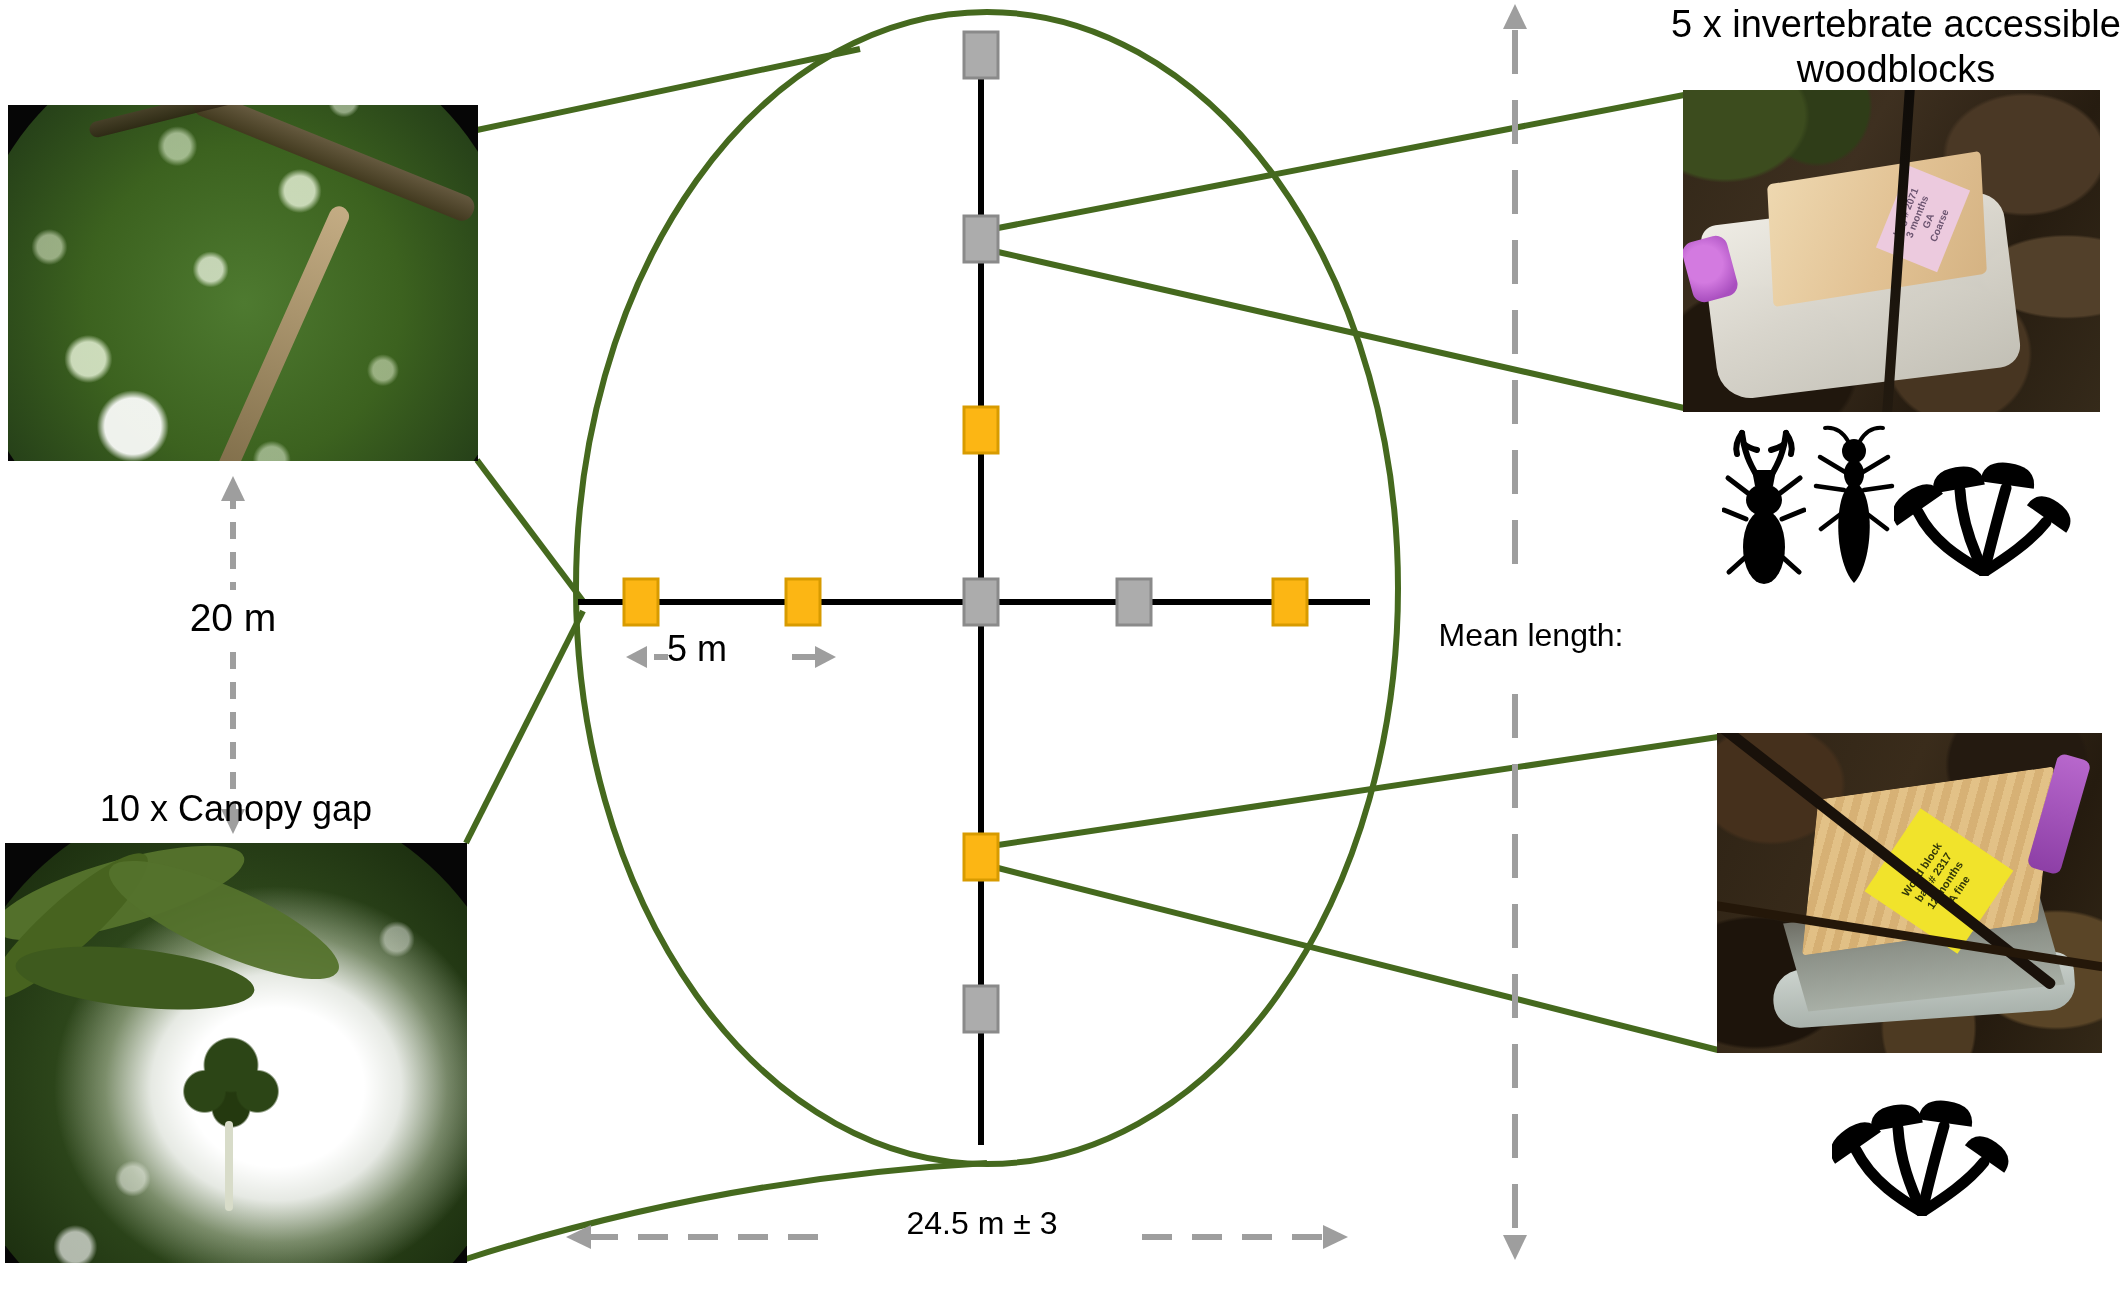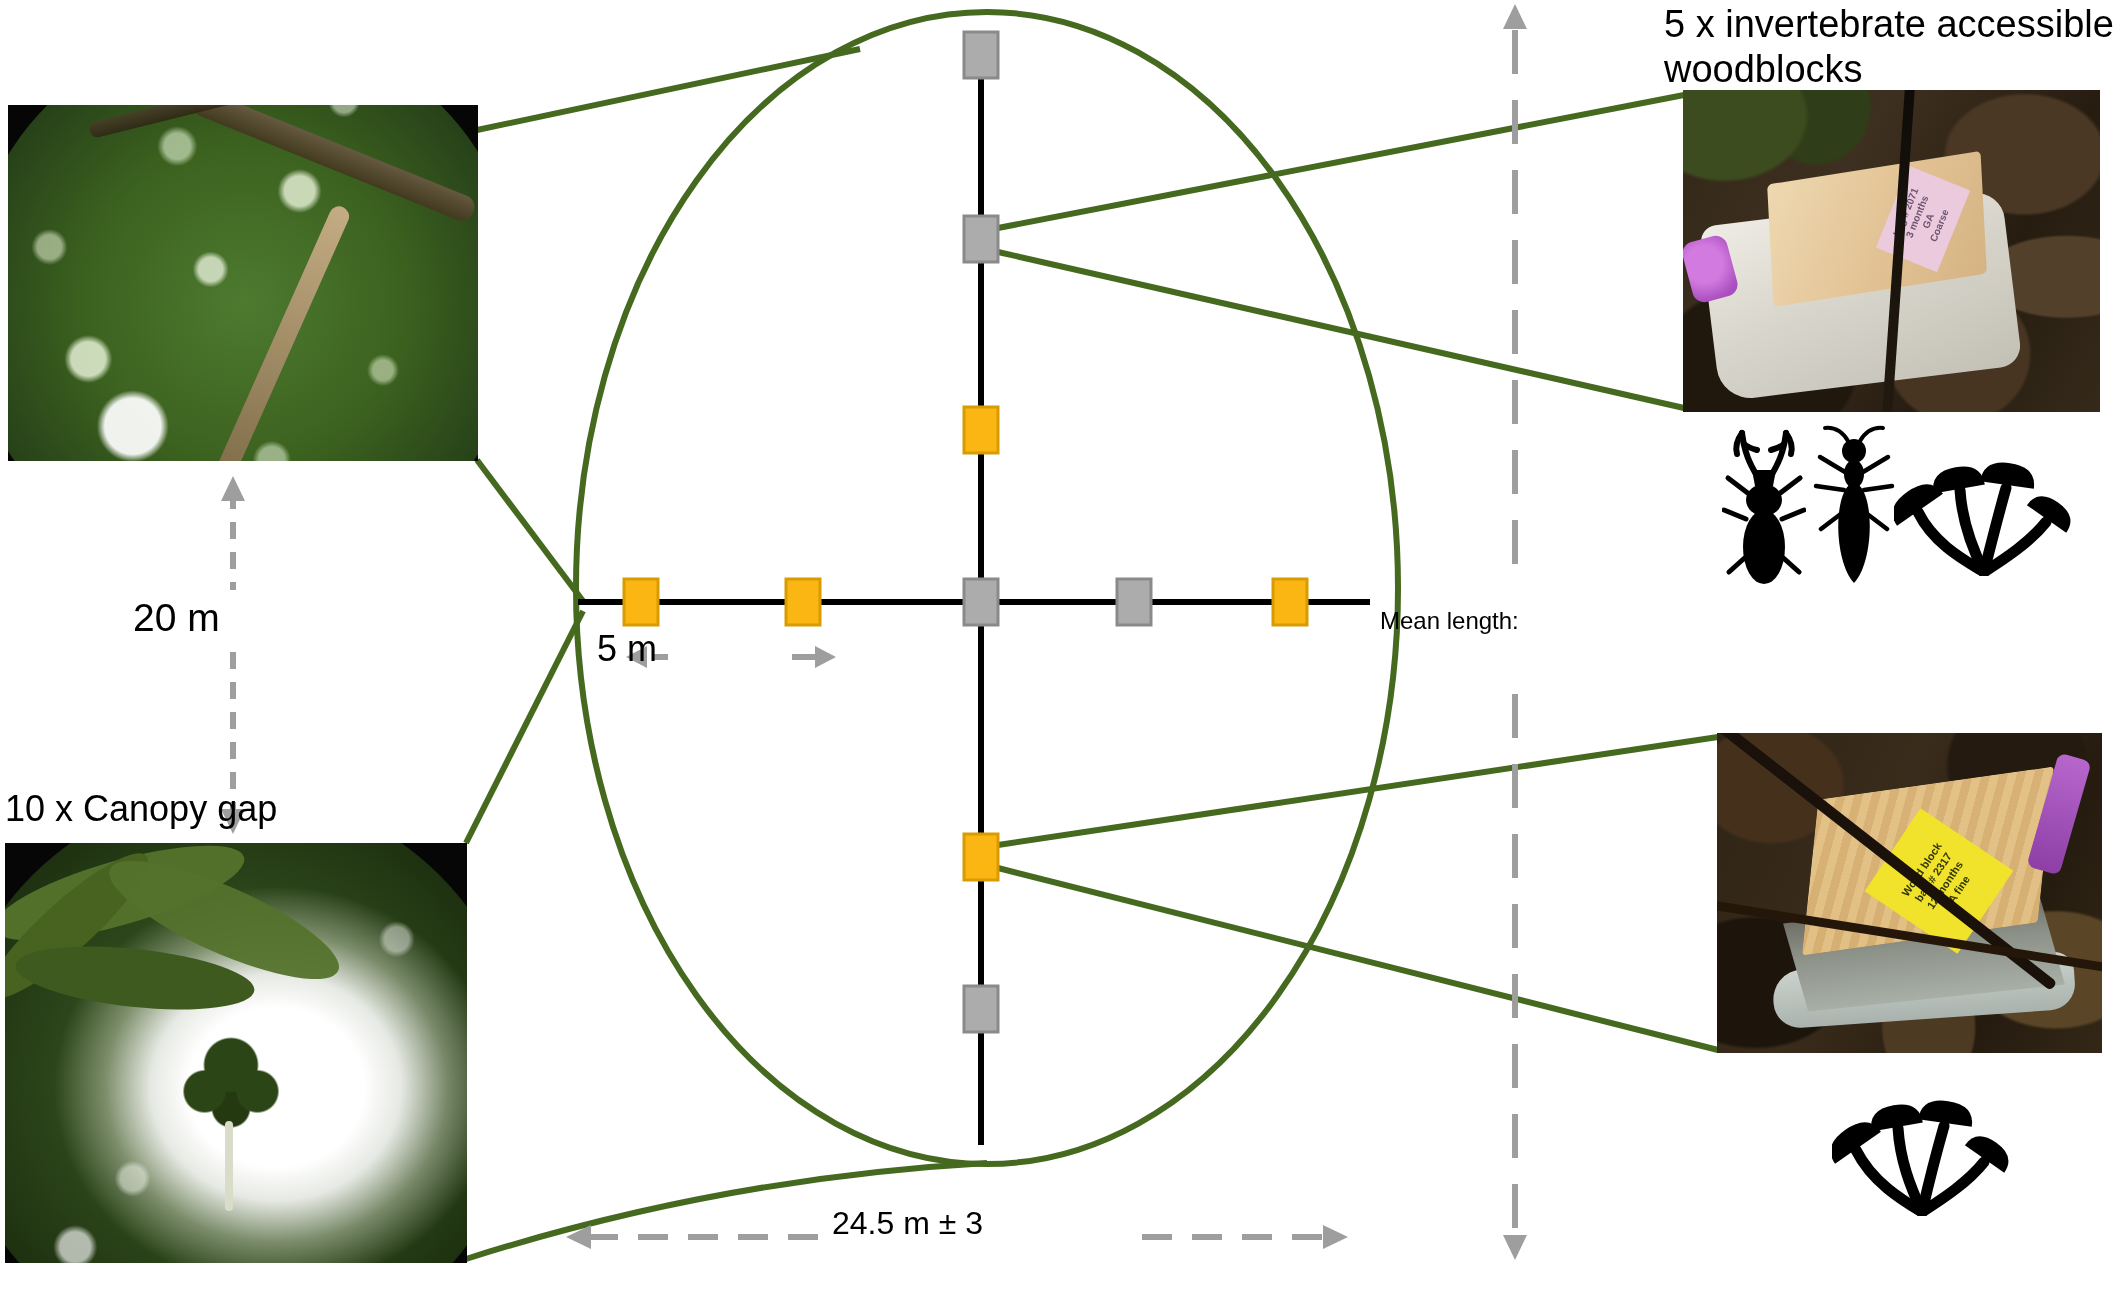--- a/index.html
+++ b/index.html
@@ -2,21 +2,21 @@
 <html style="--green: #45691e; --orange-fill: #FCB614; --orange-stroke: #D89B00; --grey-fill: #ACACAC; --grey-stroke: #8A8A8A; --dash-grey: #9E9E9E;"><head>
 <meta charset="utf-8">
 <style>
   :root{
     --green:#45691e; --orange-fill:#FCB614; --orange-stroke:#D89B00;
     --grey-fill:#ACACAC; --grey-stroke:#8A8A8A; --dash-grey:#9E9E9E; --ink:#000;
   }
   html,body{margin:0;padding:0;background:#fff;}
   #fig{position:relative;width:2128px;height:1296px;background:#fff;overflow:hidden;
        font-family:"Liberation Sans", sans-serif;color:var(--ink);}
-  .txt{position:absolute;line-height:1.15;white-space:nowrap;}
+  .txt{position:absolute;text-align:center;line-height:1.15;white-space:nowrap;}
   .photo{position:absolute;overflow:hidden;}
   .abs{position:absolute;}
   
   .p1{left:8px;top:105px;width:470px;height:356px;background:#060606;}
   .p1 .eye{position:absolute;left:-42px;top:-82px;width:556px;height:560px;border-radius:50%;overflow:hidden;
     background:
       radial-gradient(circle at 30% 72%, rgba(255,255,255,.92) 0 28px, rgba(255,255,255,0) 36px),
       radial-gradient(circle at 22% 60%, rgba(240,250,225,.8) 0 17px, transparent 24px),
       radial-gradient(circle at 60% 30%, rgba(235,245,220,.8) 0 15px, transparent 22px),
       radial-gradient(circle at 44% 44%, rgba(250,255,240,.7) 0 12px, transparent 18px),
@@ -214,21 +214,21 @@
     <div class="pur abs"></div>
   </div>
 
 
   <div class="txt" style="left:5px;top:788px;width:462px;font-size:36px">10 x Canopy gap</div>
 
   <div class="txt" style="left:133px;top:596px;width:200px;font-size:39px">20 m</div>
 
   <div class="txt" style="left:597px;top:628px;width:200px;font-size:36px">5 m</div>
 
-  <div class="txt" style="left:1380px;top:598px;width:302px;font-size:24px;line-height:46px">
+  <div class="txt" style="left:1380px;top:612px;width:302px;font-size:32px;line-height:46px">
     <div>Mean length:</div>
   </div>
 
   <div class="txt" style="left:832px;top:1200px;width:300px;font-size:32px;line-height:47px">
     <div>24.5 m ± 3</div>
   </div>
 
   <div class="txt" style="left:1664px;top:2px;width:464px;font-size:38px;line-height:45px">
     <div>5 x invertebrate accessible</div>
     <div>woodblocks</div>

